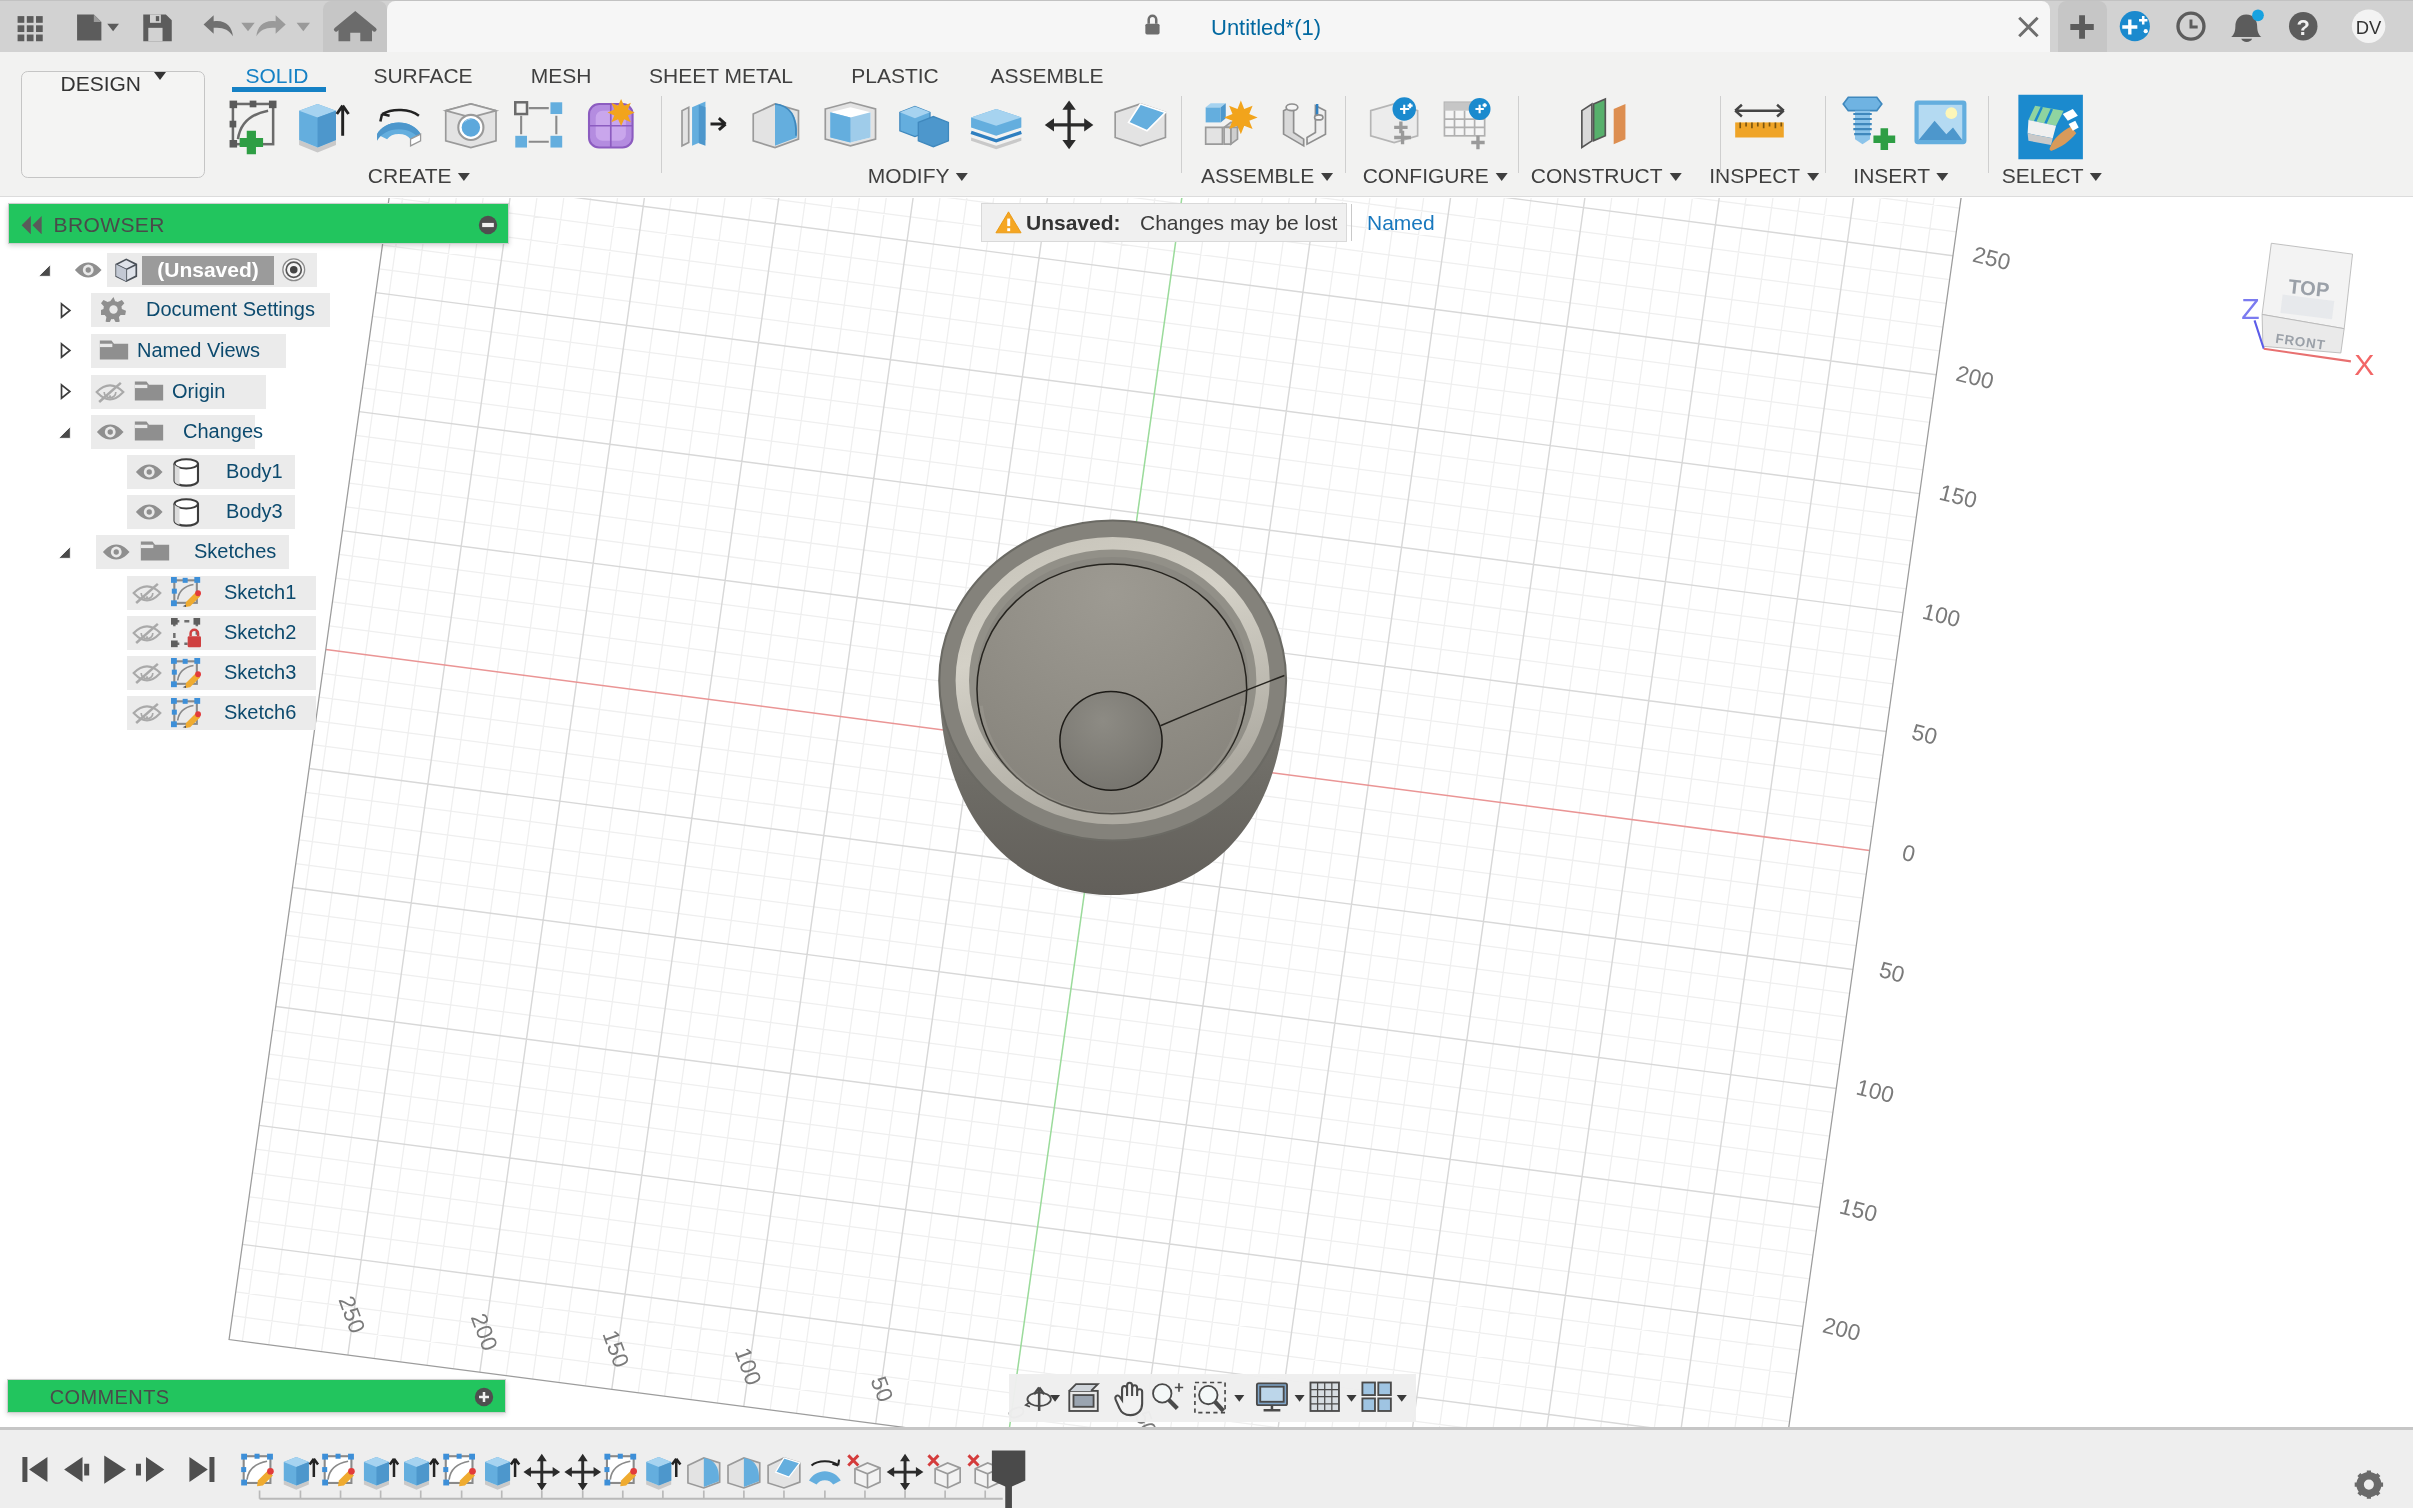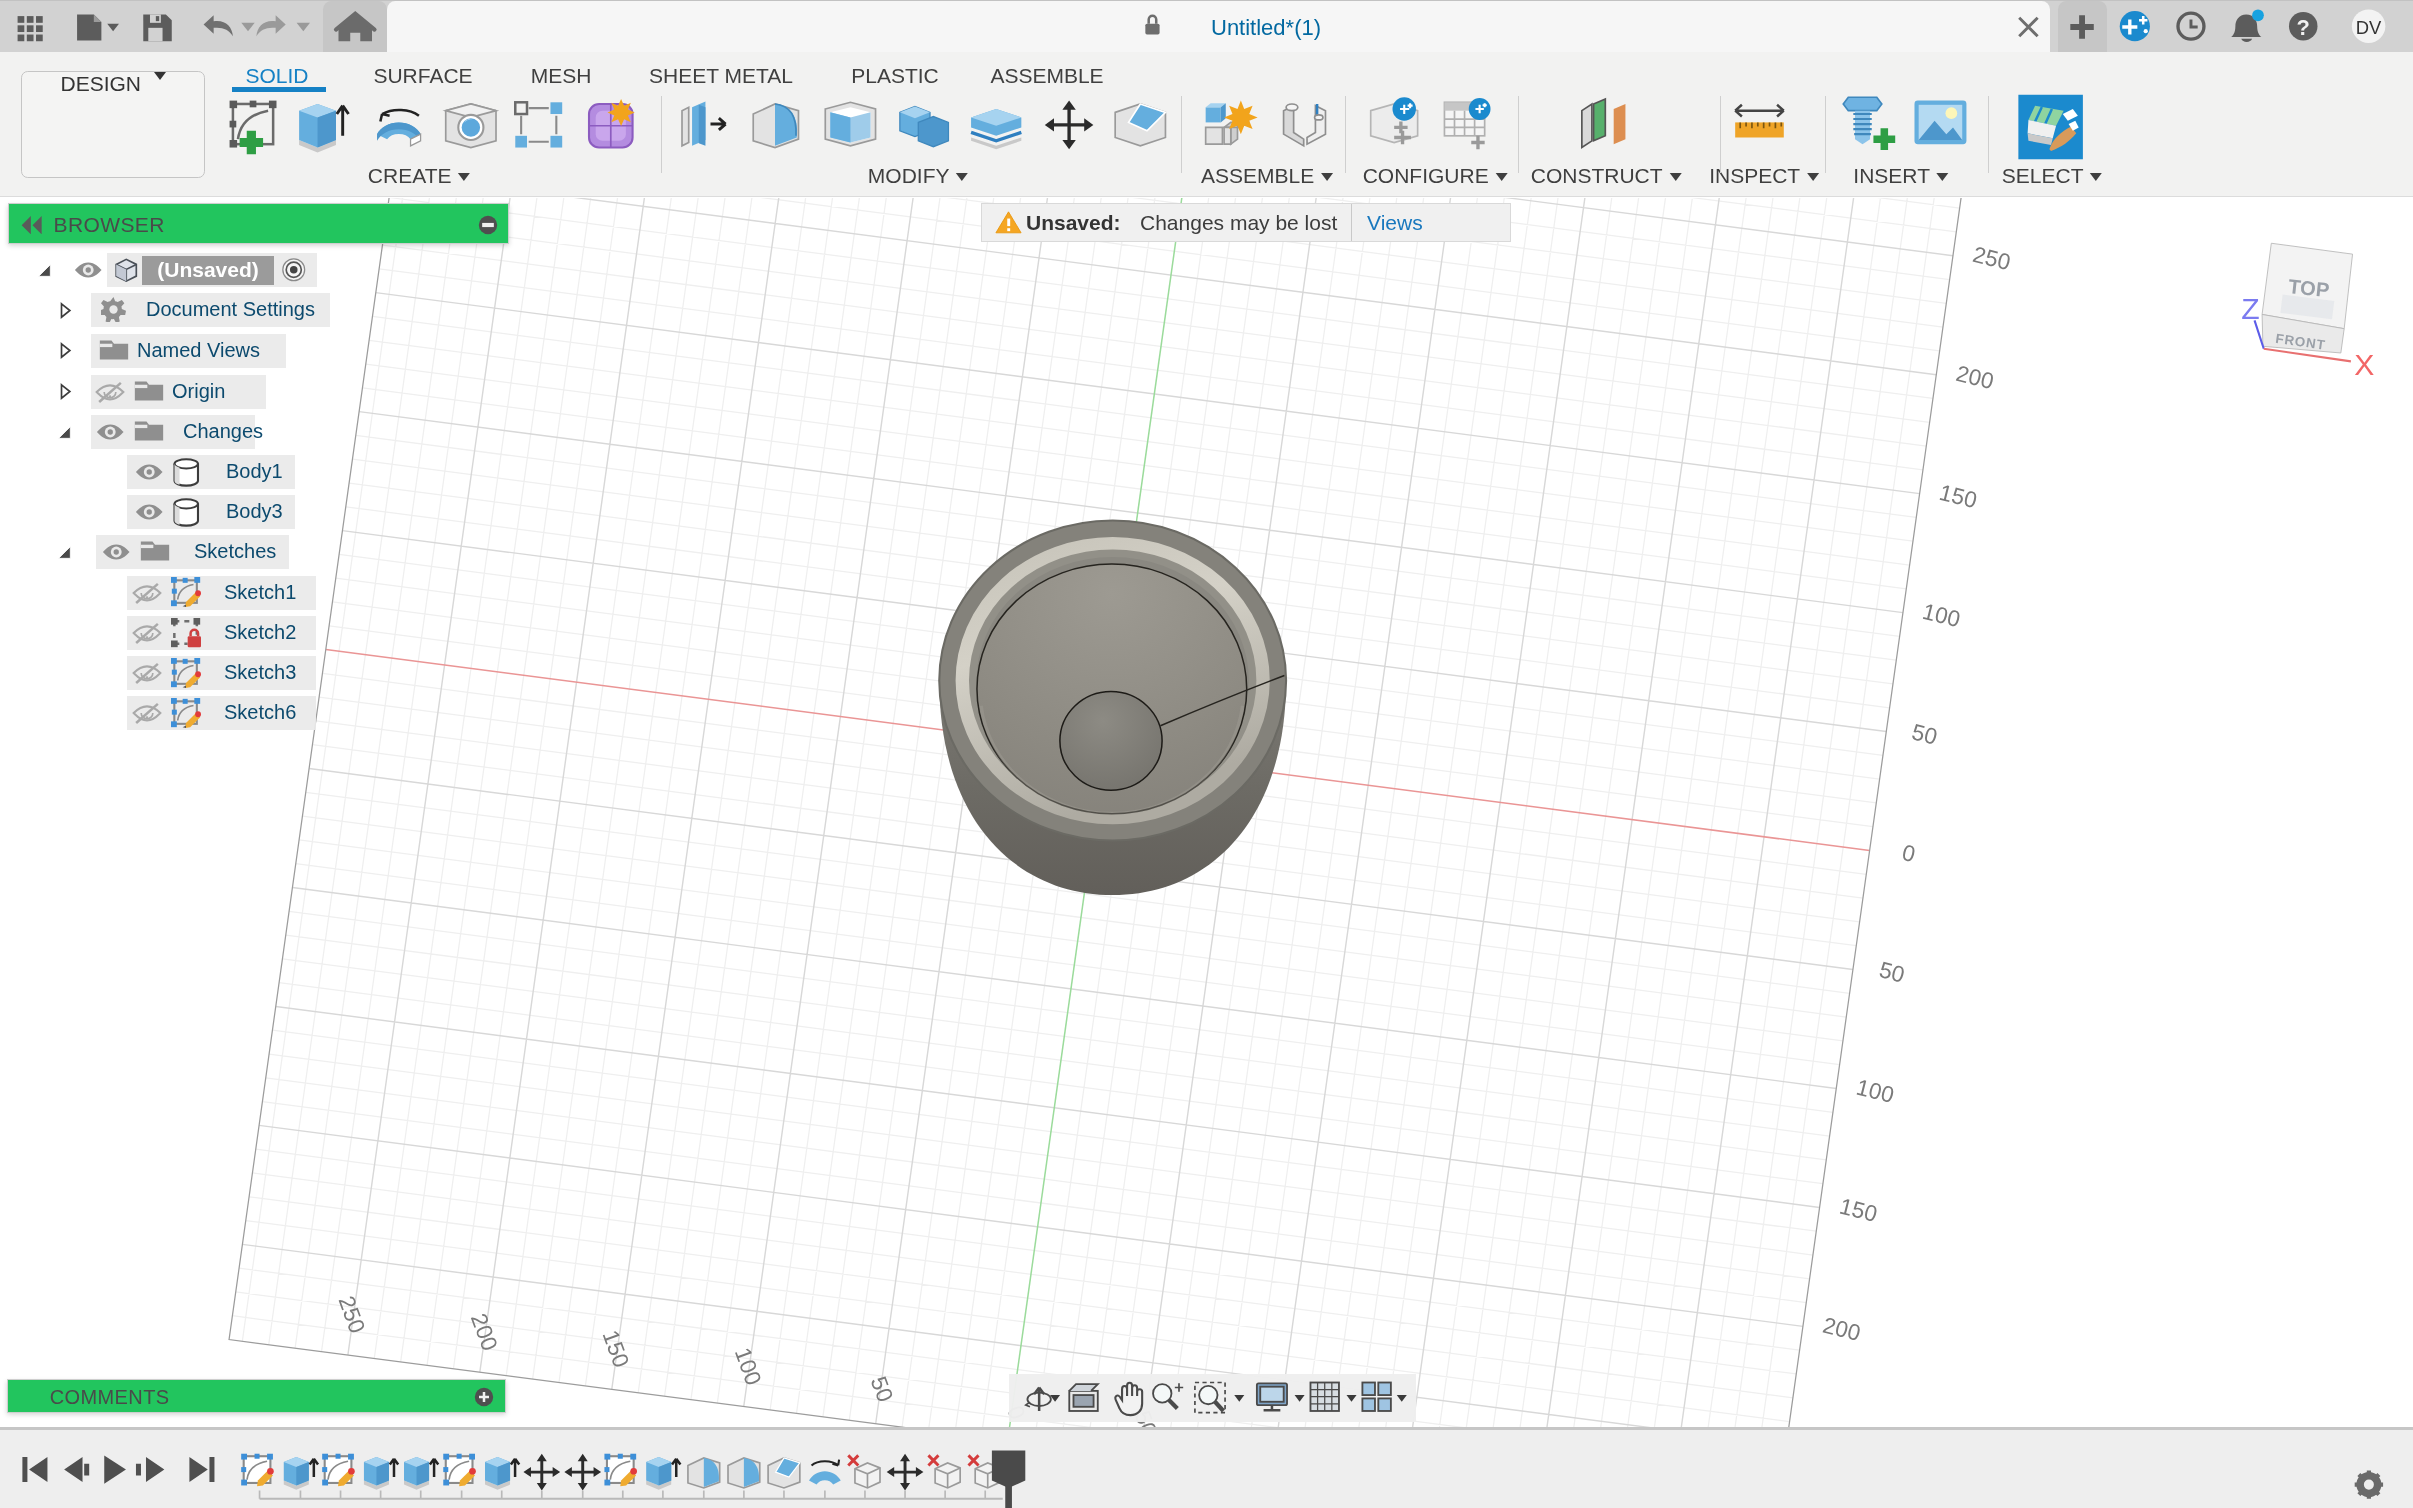--- a/index.html
+++ b/index.html
@@ -561,30 +561,30 @@
       <rect x="28" y="0" width="7" height="7"></rect>
       <rect x="0" y="28" width="7" height="7"></rect>
       <rect x="14" y="1" width="6" height="6"></rect>
       <rect x="1" y="14" width="6" height="6"></rect>
     </g>
     <path d="M18 30 L30 18 l5 5 -12 12 -6 1 z" fill="#efab30"></path>
     <circle cx="32.5" cy="19.5" r="3.5" fill="#e23b3b"></circle>
     <path d="M18 33 l-4 2 4 1 z" fill="#555"></path>
   </svg>
 
-<div class="abs" style="left:981px;top:203px;width:530px;height:39px;background:#f0f0f0;border:0.8px solid #d9d9d9">
+<div class="abs" style="left:981px;top:203px;width:366px;height:39px;background:#f0f0f0;border:0.8px solid #d9d9d9">
  <svg class="abs" style="left:13.4px;top:6.7px" width="27" height="23.5" viewBox="0 0 32 28">
   <path d="M16 1 L31 26 H1 Z" fill="#f5a623" stroke="#e8940a" stroke-width="1" stroke-linejoin="round"></path>
   <rect x="14.5" y="9" width="3.5" height="9" fill="#fff"></rect>
       <rect x="14.5" y="20.5" width="3.5" height="3.5" fill="#fff"></rect>
  </svg>
  <span class="abs" style="left:44px;top:6.7px;font-size:21px;color:#333;font-weight:bold">Unsaved:</span>
  <span class="abs" style="left:158px;top:6.7px;font-size:21px;color:#3c3c3c">Changes may be lost</span>
  <div class="abs" style="left:369px;top:0;width:0.8px;height:37px;background:#c9c9c9"></div>
- <span class="abs" style="left:385px;top:6.7px;font-size:21px;color:#1878be">Views</span>
+ <span class="abs" style="left:385px;top:6.7px;font-size:21px;color:#1878be">Named</span>
 </div>
 
 <div class="panel" style="left:6.7px;top:1379px;width:499px;height:34px">
  <div class="abs" style="left:42px;top:5.9px;font-size:20px;color:#4a4a4a;letter-spacing:0.4px">COMMENTS</div>
  <svg class="abs" style="left:466px;top:6.7px" width="20" height="20" viewBox="0 0 24 24">
   <circle cx="12" cy="12" r="11" fill="#4f4f4f"></circle>
       <path d="M12 6 v12 M6 12 h12" stroke="#f0f0f0" stroke-width="3"></path>
  </svg>
 </div>
 

